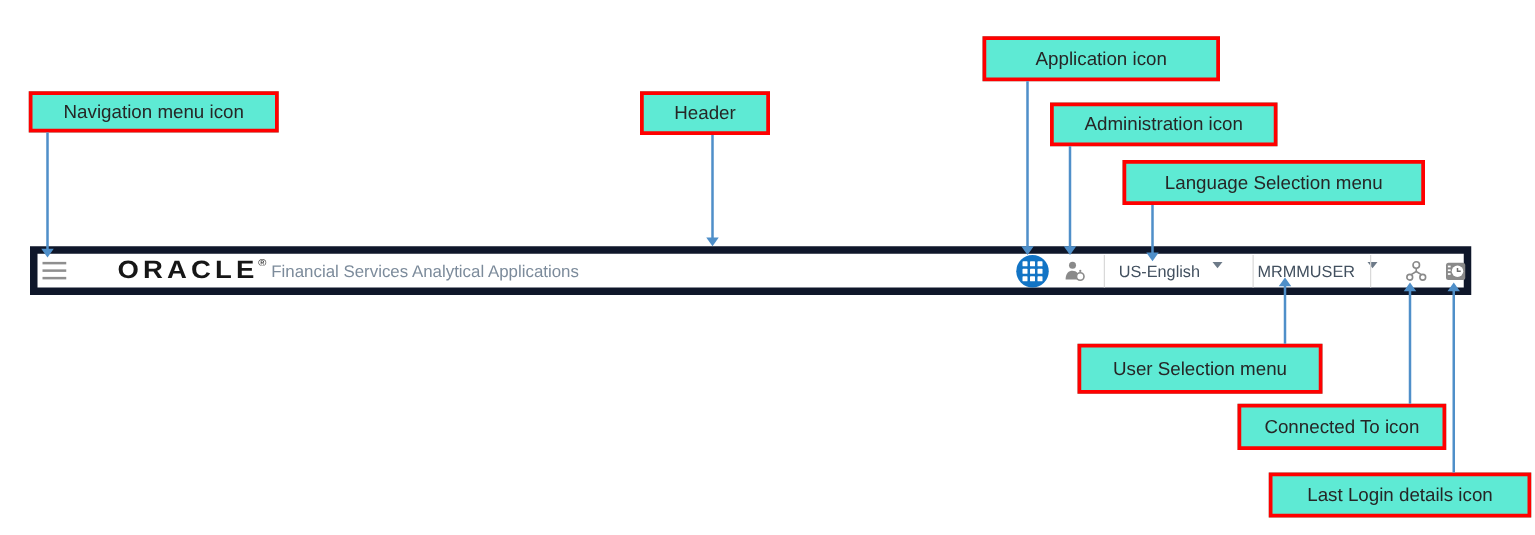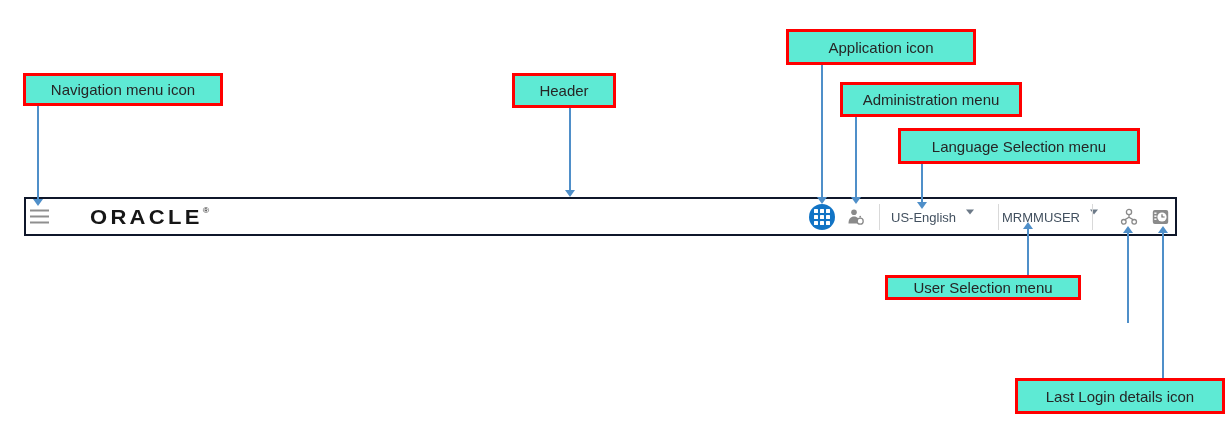--- a/index.html
+++ b/index.html
@@ -1,21 +1,21 @@
 <!DOCTYPE html>
 <html><head>
 <meta charset="utf-8">
 <style>
   html,body{margin:0;padding:0;background:#fff;}
   .page{position:relative;width:1228px;height:428px;background:#ffffff;overflow:hidden;
         font-family:"Liberation Sans",sans-serif;}
 
   
   .bar{position:absolute;left:24px;top:197px;width:1153px;height:39px;
-       border:2px solid #0f172a;background:#fff;box-sizing:border-box;}
+       border:6px solid #0f172a;background:#fff;box-sizing:border-box;}
   .bar *{box-sizing:border-box;}
   .vcenter{position:absolute;top:50%;transform:translateY(-50%);}
 
   .hamburger{left:4px;width:19px;height:15px;cursor:pointer;}
   .hamburger i{display:block;height:2.5px;background:#8f8f8f;margin-bottom:3.5px;}
   .hamburger i:last-child{margin-bottom:0;}
 
   .brand{left:64px;font-size:20px;font-weight:800;letter-spacing:3px;color:#161616;
          transform:translateY(-50%) scaleX(1.10);transform-origin:left center;white-space:nowrap;}
   .brand sup{font-size:8px;font-weight:400;letter-spacing:0;vertical-align:top;line-height:10px;}
@@ -41,21 +41,21 @@
 
   
   .callout{position:absolute;border:3px solid #ff0000;background:#5eead4;
            display:flex;align-items:center;justify-content:center;
            font-size:15px;color:#262626;white-space:nowrap;box-sizing:border-box;}
   .c-nav{left:23px;top:73px;width:200px;height:33px;}
   .c-header{left:512px;top:73px;width:104px;height:35px;}
   .c-app{left:786px;top:29px;width:190px;height:36px;}
   .c-admin{left:840px;top:82px;width:182px;height:35px;}
   .c-lang{left:898px;top:128px;width:242px;height:36px;}
-  .c-user{left:862px;top:275px;width:196px;height:25px;margin-left:23px;}
+  .c-user{left:862px;top:275px;width:196px;height:40px;}
   .c-conn{left:990px;top:323px;width:167px;height:37px;}
   .c-login{left:1015px;top:378px;width:210px;height:36px;}
 
   .arrow{position:absolute;width:10px;}
   .arrow .line{position:absolute;left:4px;width:2px;background:#4f8fc9;}
   .arrow.down .line{top:0;bottom:6px;}
   .arrow.down .head{position:absolute;bottom:0;left:0;width:0;height:0;
       border-left:5px solid transparent;border-right:5px solid transparent;border-top:7px solid #4f8fc9;}
   .arrow.up .line{top:6px;bottom:0;}
   .arrow.up .head{position:absolute;top:0;left:0;width:0;height:0;
@@ -77,20 +77,21 @@
   <div class="bar">
 
     <div class="hamburger vcenter">
       <i></i>
         <i></i>
         <i></i>
     </div>
 
     <div class="brand vcenter"><span>ORACLE</span><sup>®</sup></div>
 
+    <div class="subtitle vcenter">Financial Services Analytical Applications</div>
 
     <div class="appcircle vcenter">
       <div class="appgrid">
         <i></i>
           <i></i>
           <i></i>
           <i></i>
           <i></i>
           <i></i>
           <i></i>
@@ -148,28 +149,31 @@
   <div class="callout c-nav">
     <span>Navigation menu icon</span>
   </div>
   <div class="callout c-header">
     <span>Header</span>
   </div>
   <div class="callout c-app">
     <span>Application icon</span>
   </div>
   <div class="callout c-admin">
-    <span>Administration menu</span>
+    <span>Administration icon</span>
   </div>
   <div class="callout c-lang">
     <span>Language Selection menu</span>
   </div>
   <div class="callout c-user">
     <span>User Selection menu</span>
   </div>
+  <div class="callout c-conn">
+    <span>Connected To icon</span>
+  </div>
   <div class="callout c-login">
     <span>Last Login details icon</span>
   </div>
 
   <div class="arrow down a-nav">
       <i class="line"></i>
       <i class="head"></i>
     </div>
   <div class="arrow down a-header">
       <i class="line"></i>

